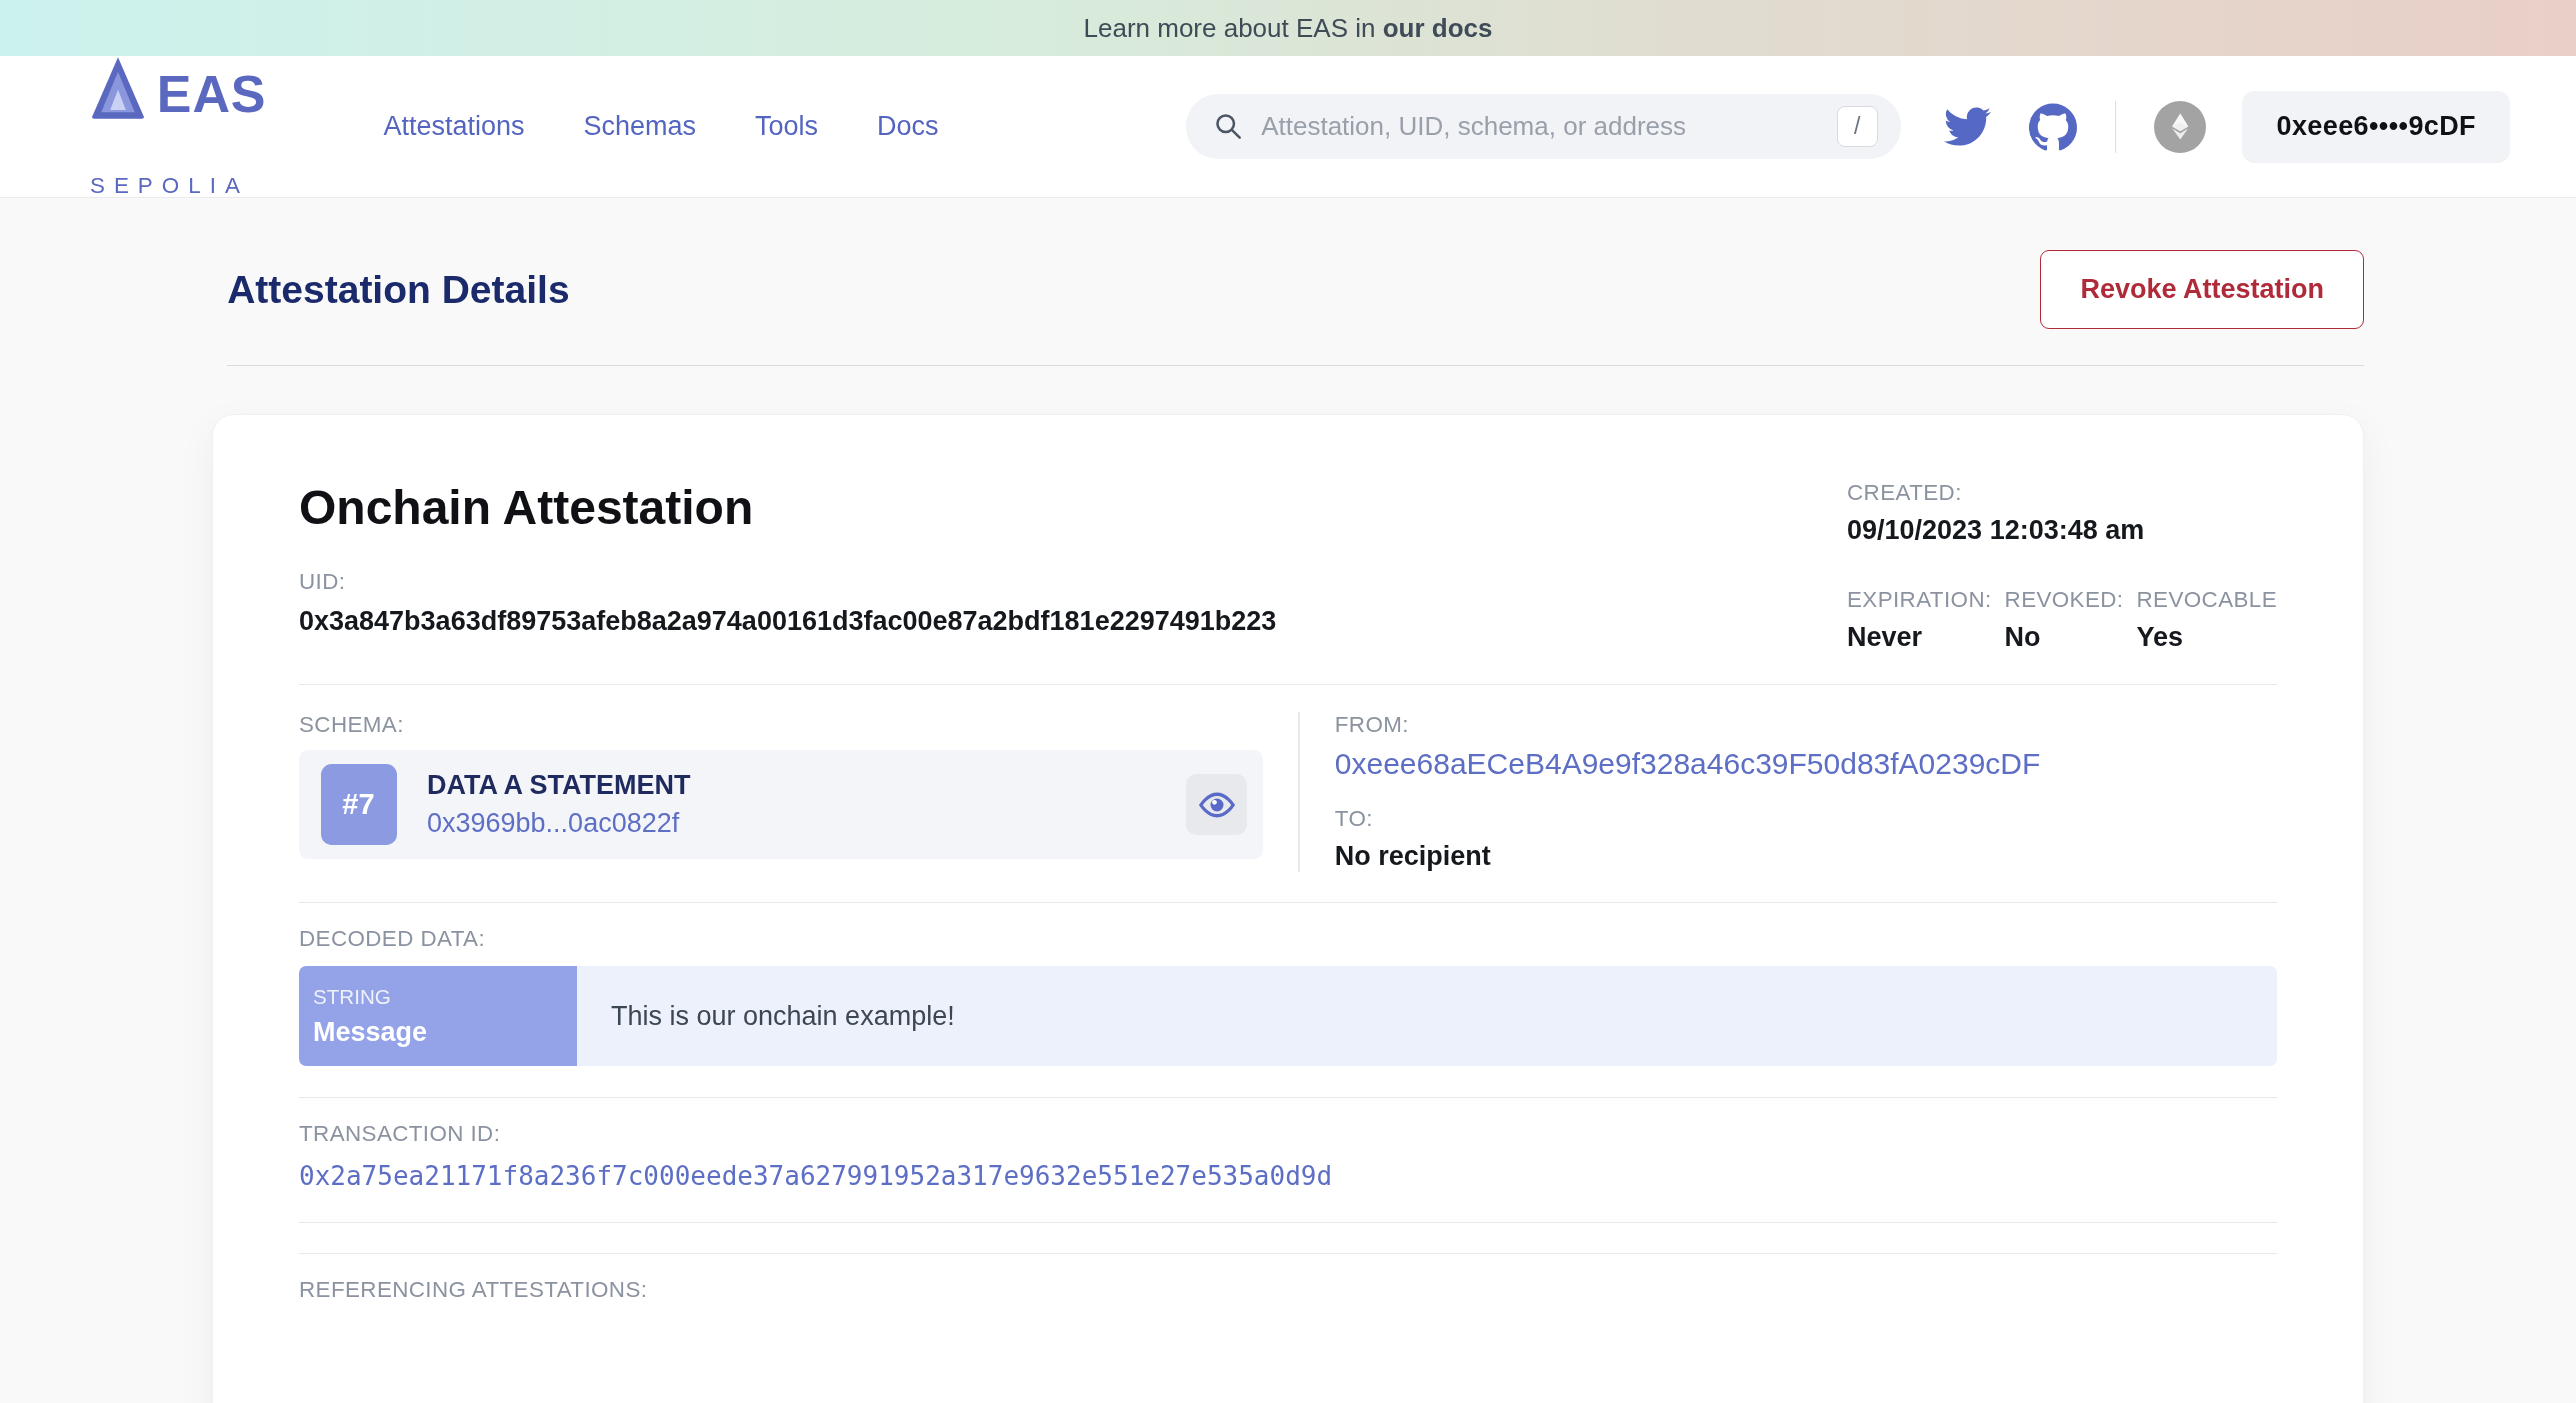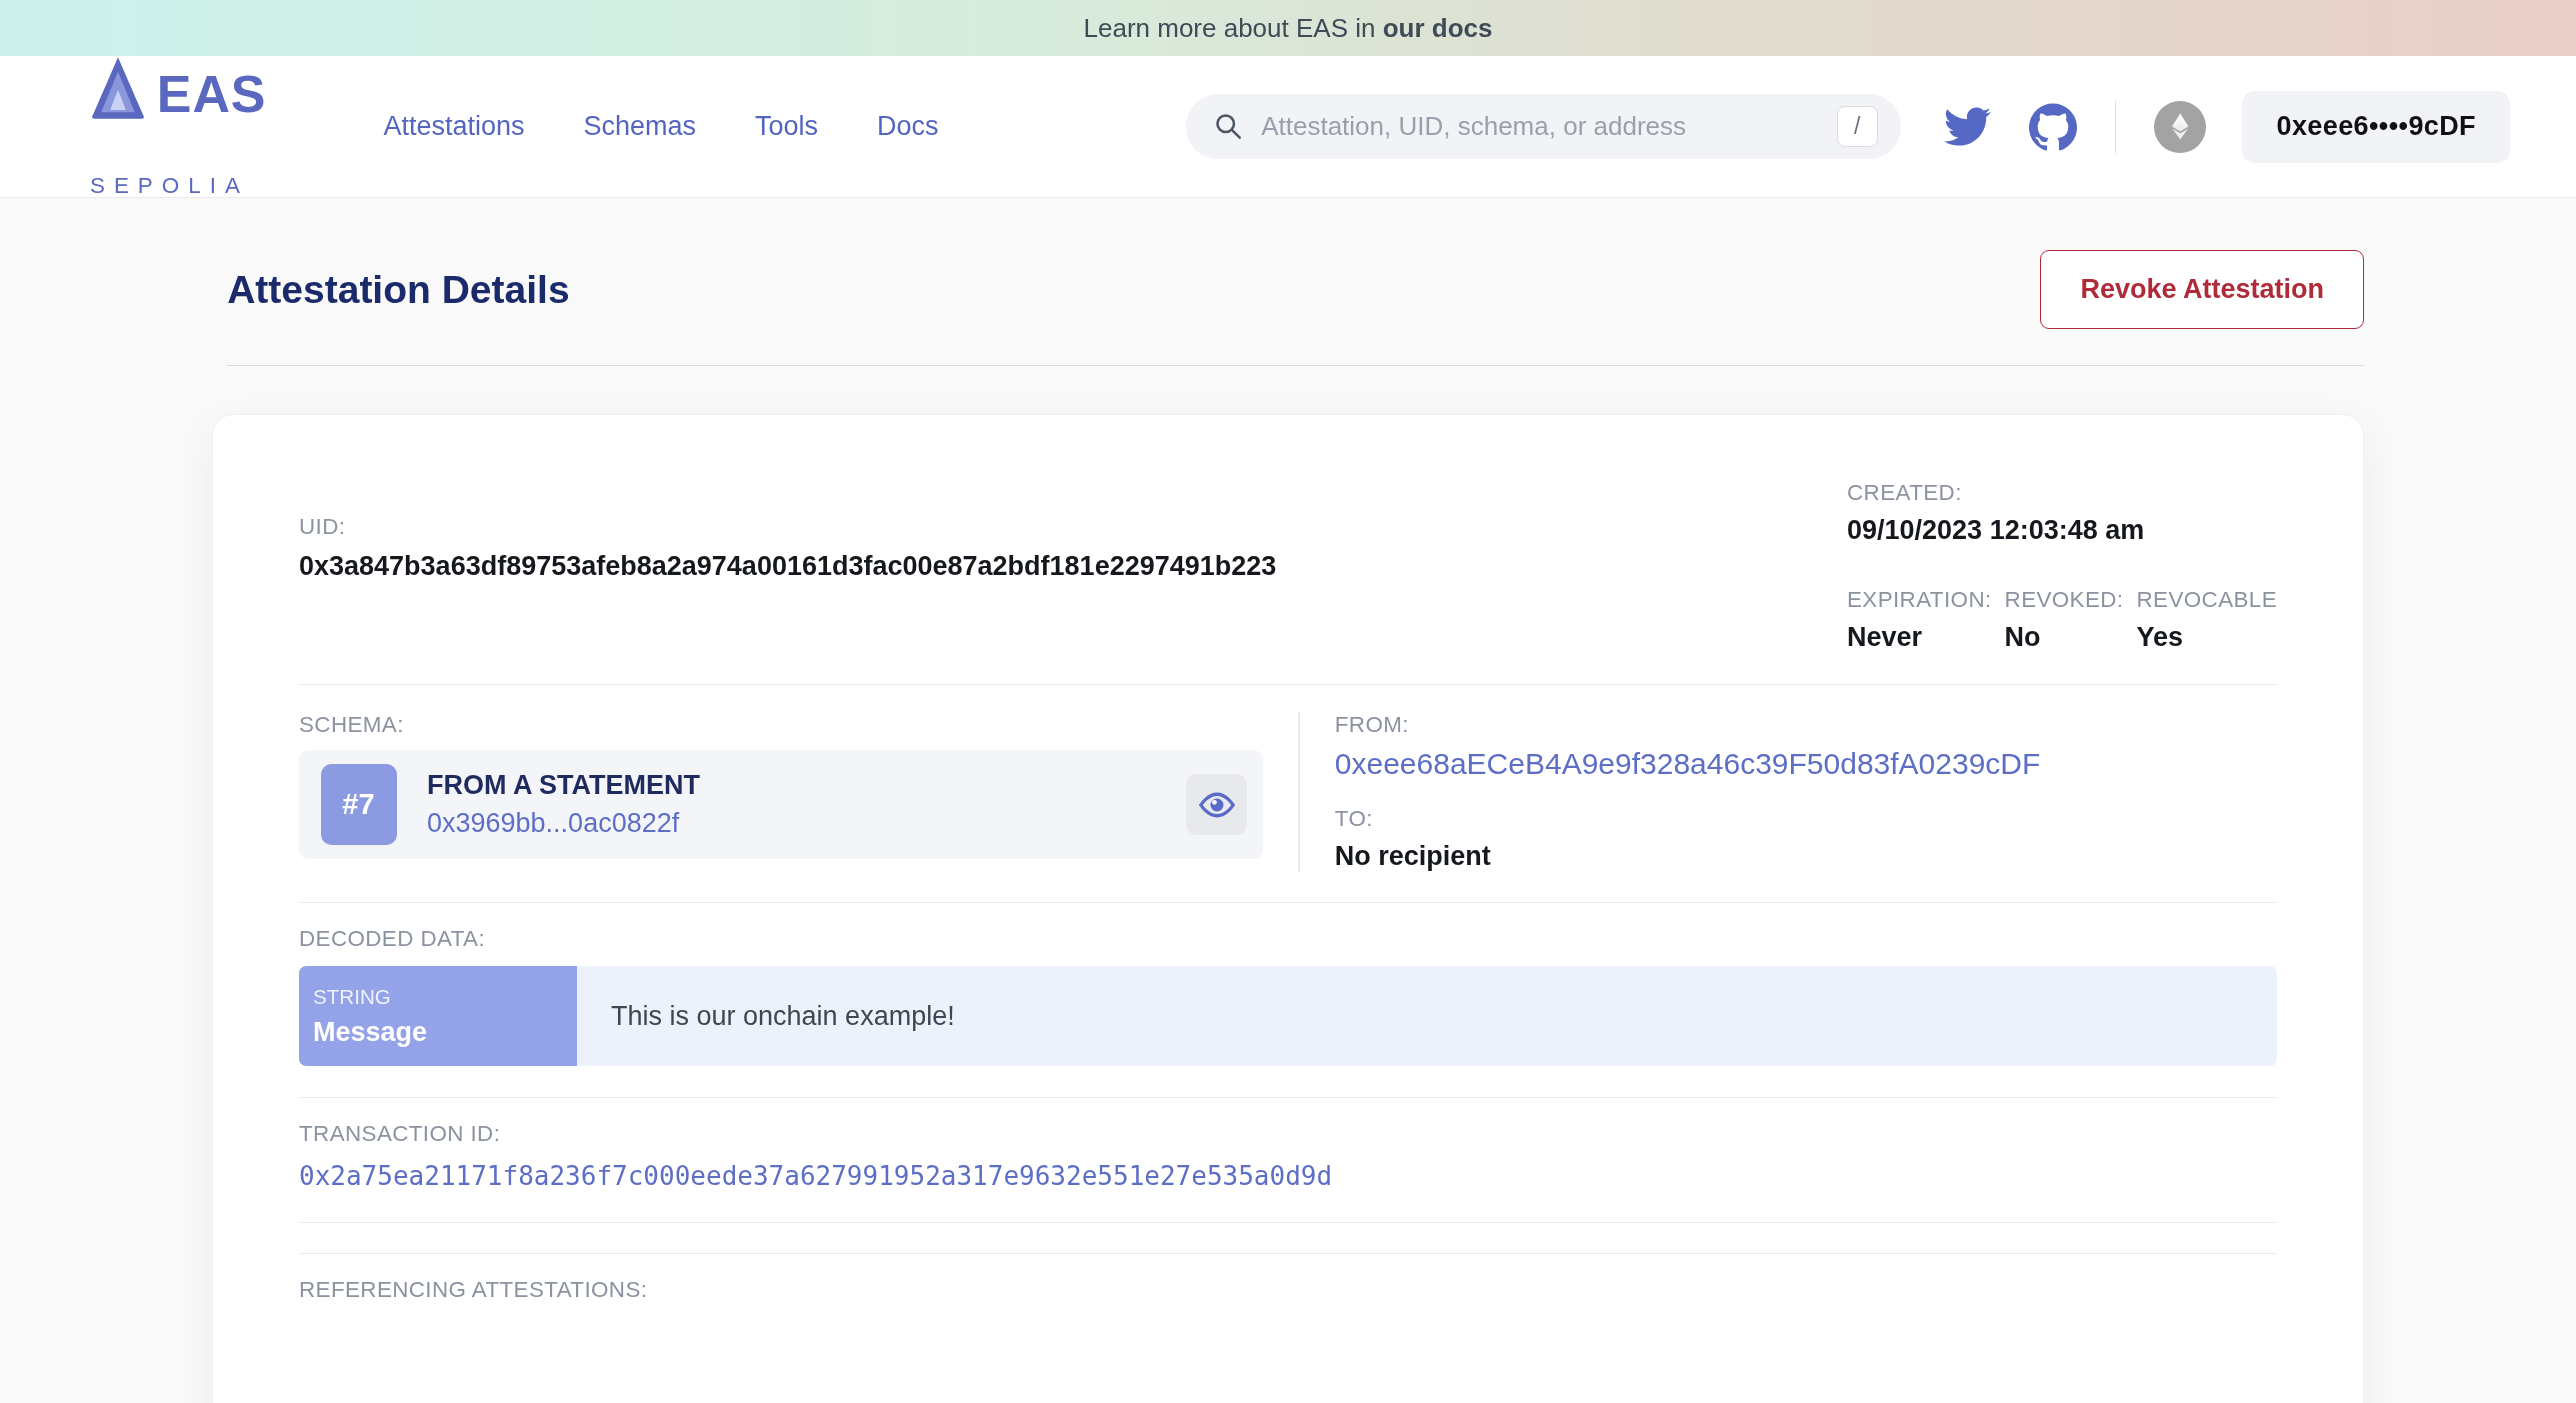--- a/index.html
+++ b/index.html
@@ -165,20 +165,21 @@
   <div class="title-row">
     <h1 class="page-title">Attestation Details</h1>
     <button class="revoke-btn">Revoke Attestation</button>
   </div>
   <hr class="title-hr">
 
   <div class="card">
 
     <div class="card-head">
       <div>
+        <h2 class="att-title">Onchain Attestation</h2>
         <div class="uid-block">
           <div class="label">UID:</div>
           <div class="uid-value">0x3a847b3a63df89753afeb8a2a974a00161d3fac00e87a2bdf181e2297491b223</div>
         </div>
       </div>
       <div class="meta">
         <div class="label">CREATED:</div>
         <div class="meta-created-val">09/10/2023 12:03:48 am</div>
         <div class="flags">
           <div class="flag">
@@ -198,21 +199,21 @@
     </div>
 
     <hr class="divider">
 
     <div class="cols">
       <div class="col-left">
         <div class="label">SCHEMA:</div>
         <div class="schema-box">
           <div class="schema-badge">#7</div>
           <div class="schema-txt">
-            <div class="schema-name">FROM A STATEMENT</div>
+            <div class="schema-name">DATA A STATEMENT</div>
             <div class="schema-uid">0x3969bb...0ac0822f</div>
           </div>
           <button class="eye-btn">
             <svg width="38" height="38" viewBox="0 0 24 24">
               <path d="M12 5.2C6 5.2 1.8 12 1.8 12S6 18.8 12 18.8 22.2 12 22.2 12 18 5.2 12 5.2z" fill="none" stroke="#5a6ac8" stroke-width="2.1"></path>
               <circle cx="12" cy="12" r="4.1" fill="#5a6ac8"></circle>
               <circle cx="10.4" cy="10.3" r="1.5" fill="#fff"></circle>
             </svg>
           </button>
         </div>

